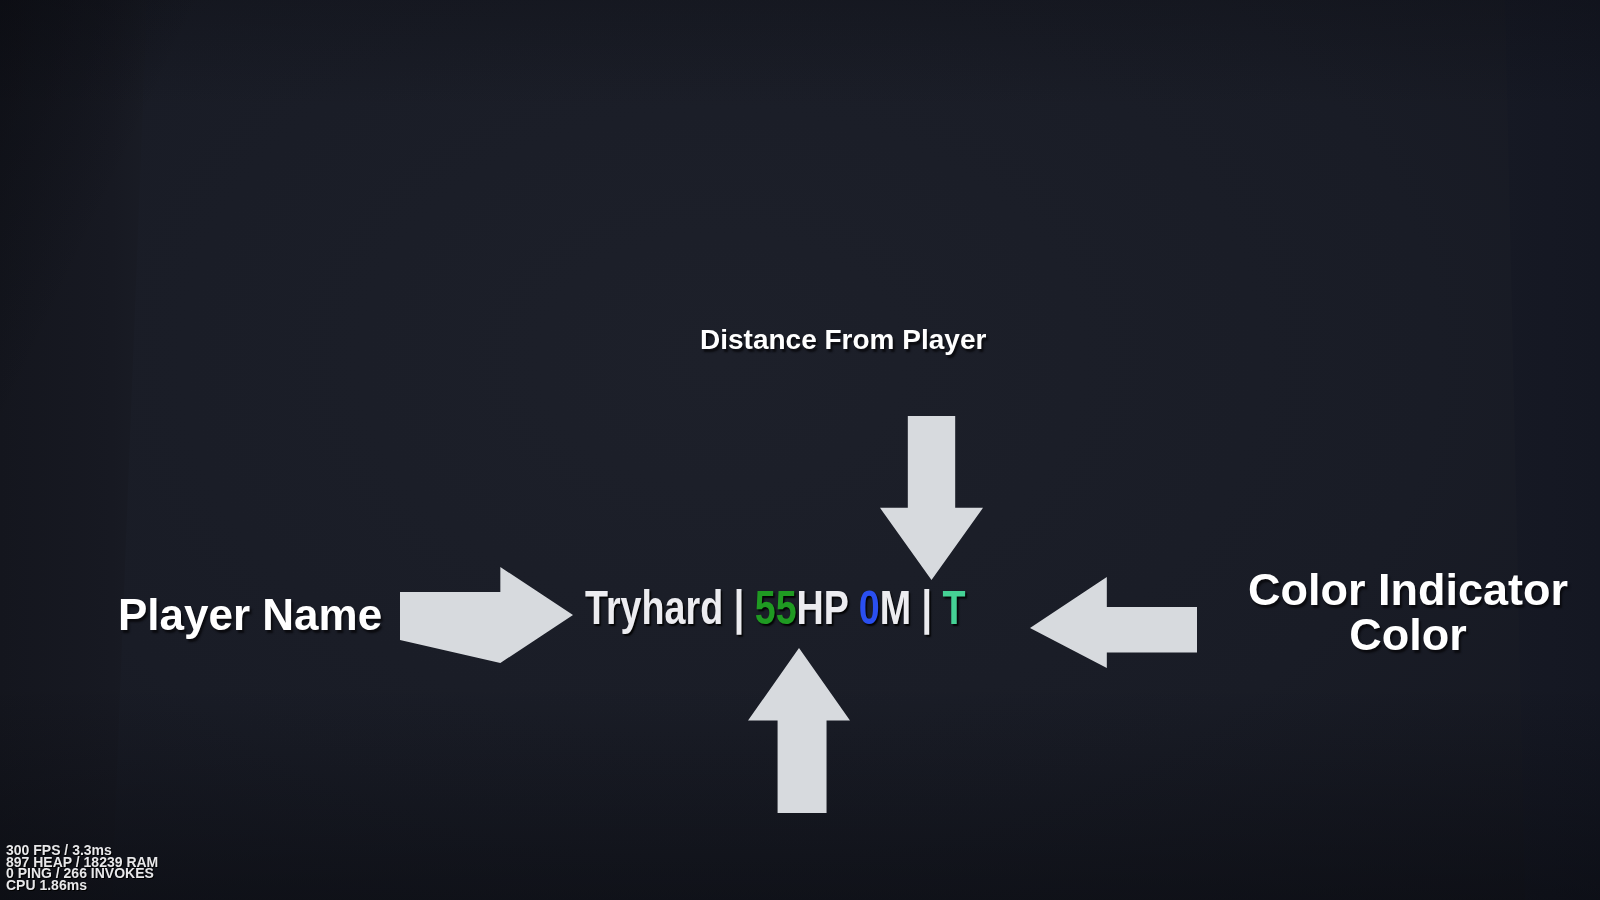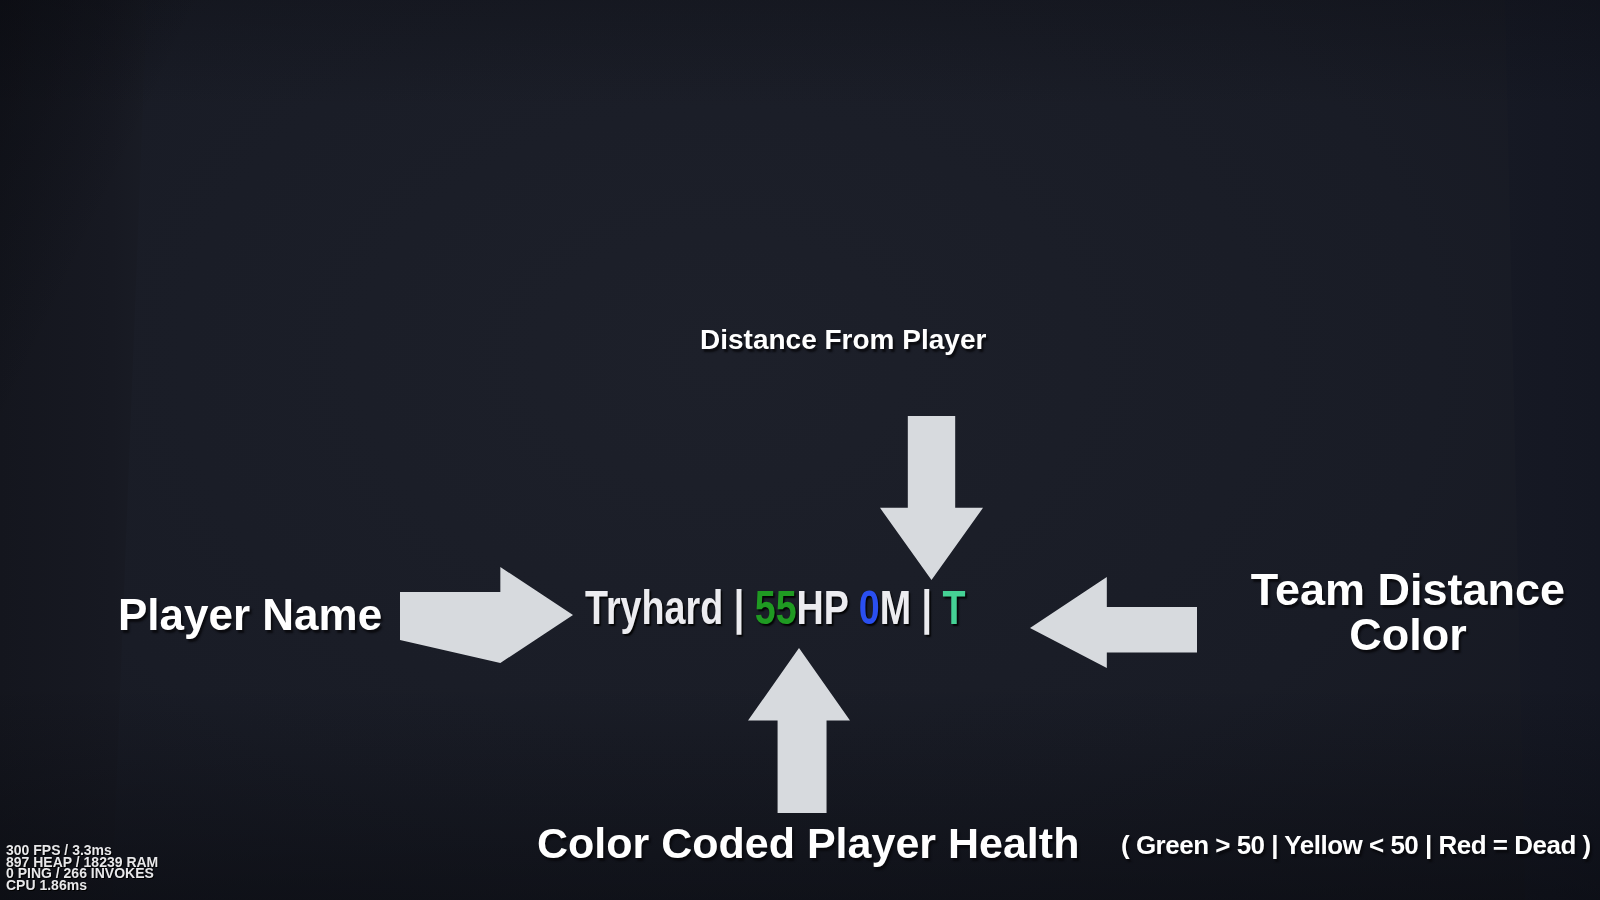--- a/index.html
+++ b/index.html
@@ -86,27 +86,25 @@
 
   <div id="wall-left" class="wall"></div>
   <div id="wall-right" class="wall"></div>
   <div id="vignette"></div>
 
   <div id="distance-label" class="label">Distance From Player</div>
 
   <div id="player-name-label" class="label">Player Name</div>
 
   <div id="team-label" class="label">
-    <div>Team Distance</div>
+    <div>Color Indicator</div>
     <div>Color</div>
   </div>
 
-  <div id="health-label" class="label">Color Coded Player Health</div>
 
-  <div id="health-legend" class="label">( Green &gt; 50 | Yellow &lt; 50 | Red = Dead )</div>
 
   <div id="arrow-down" class="arrow"></div>
   <div id="arrow-up" class="arrow"></div>
   <div id="arrow-right" class="arrow"></div>
   <div id="arrow-left" class="arrow"></div>
 
   <div id="esp-nameplate"><span>Tryhard</span><span> | </span><span class="health">55</span><span>HP</span><span> </span><span class="distance">0</span><span>M</span><span> | </span><span class="team">T</span></div>
 
   <div id="debug-overlay">
     <div>300 FPS / 3.3ms</div>

